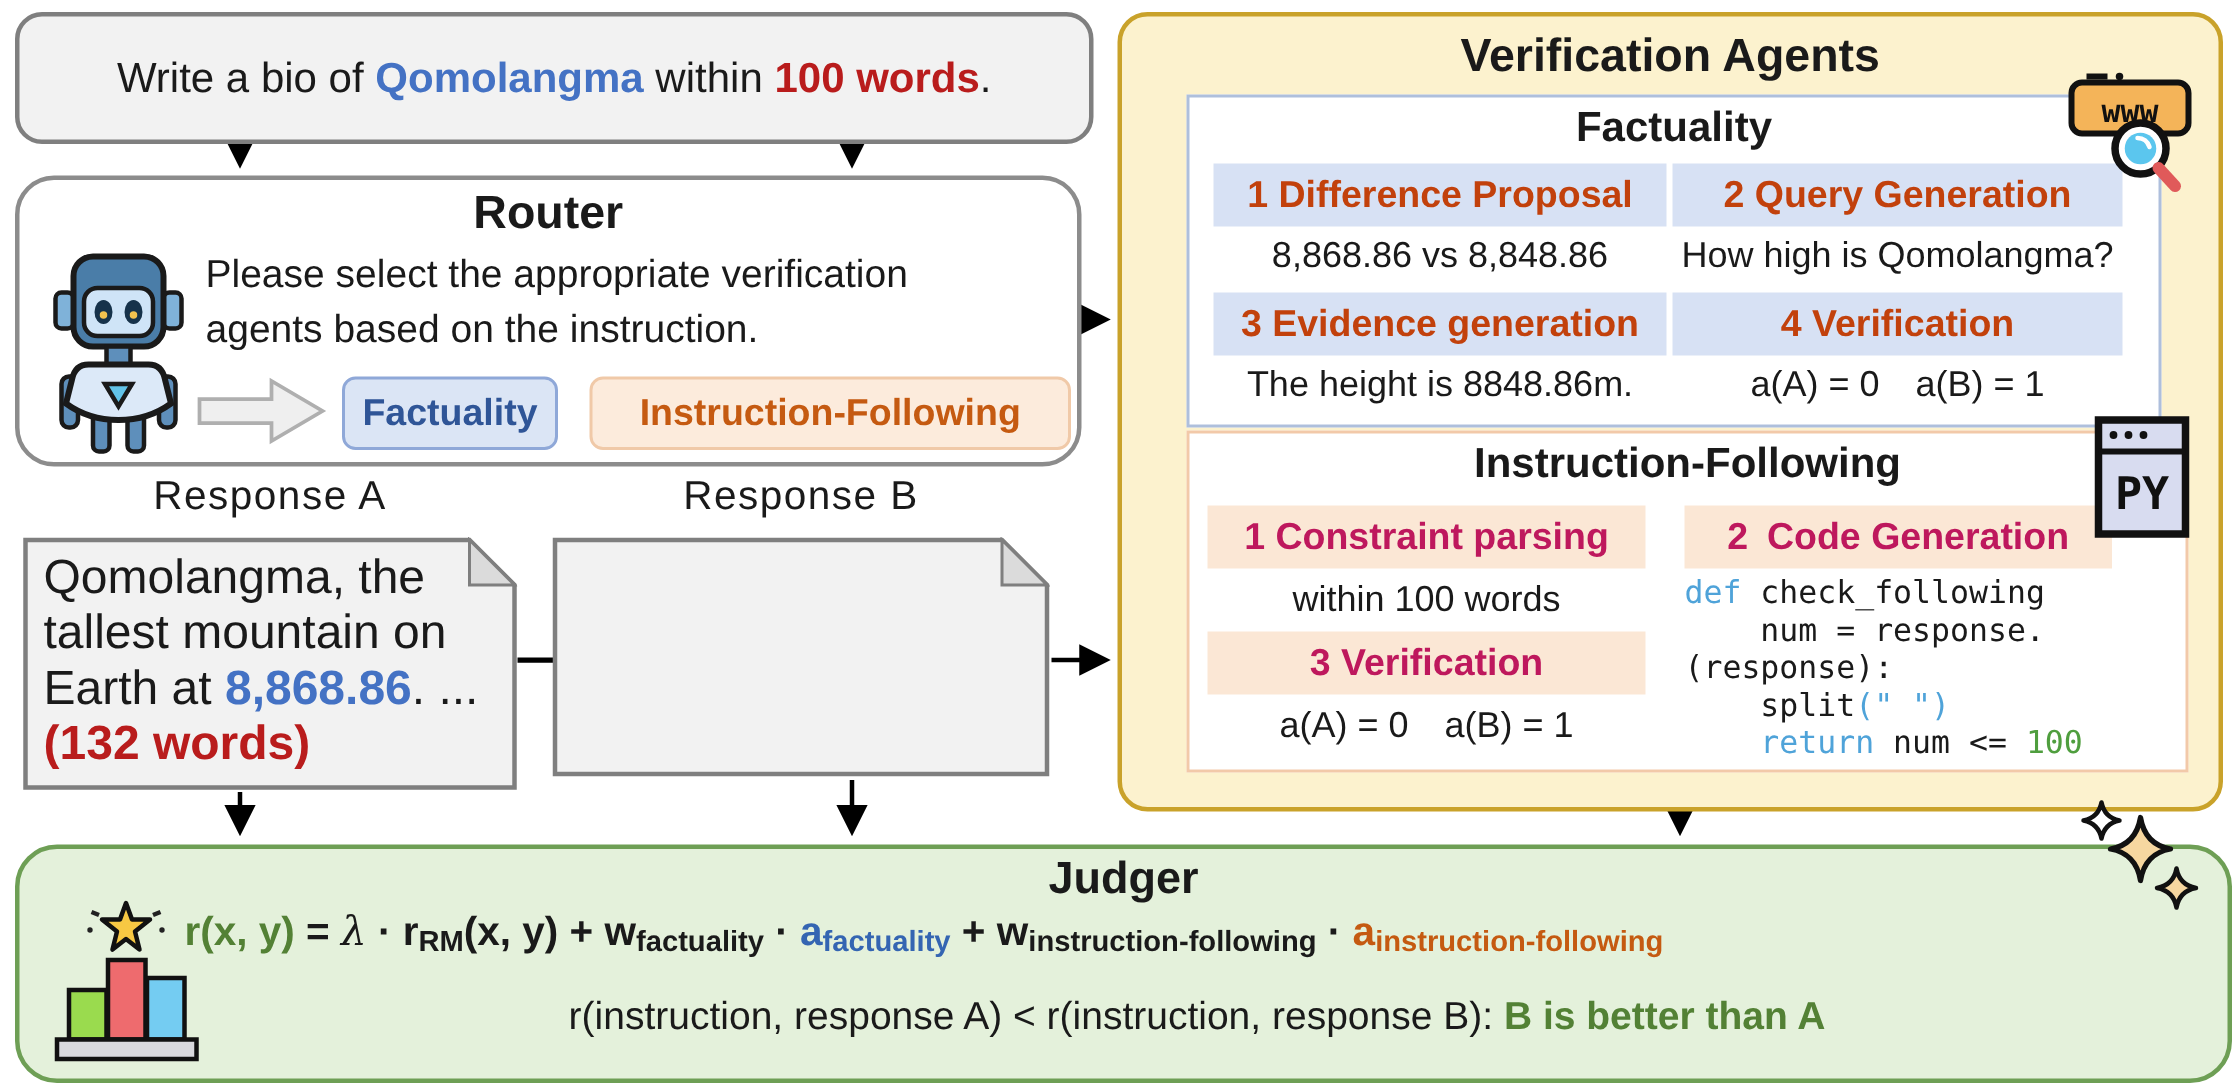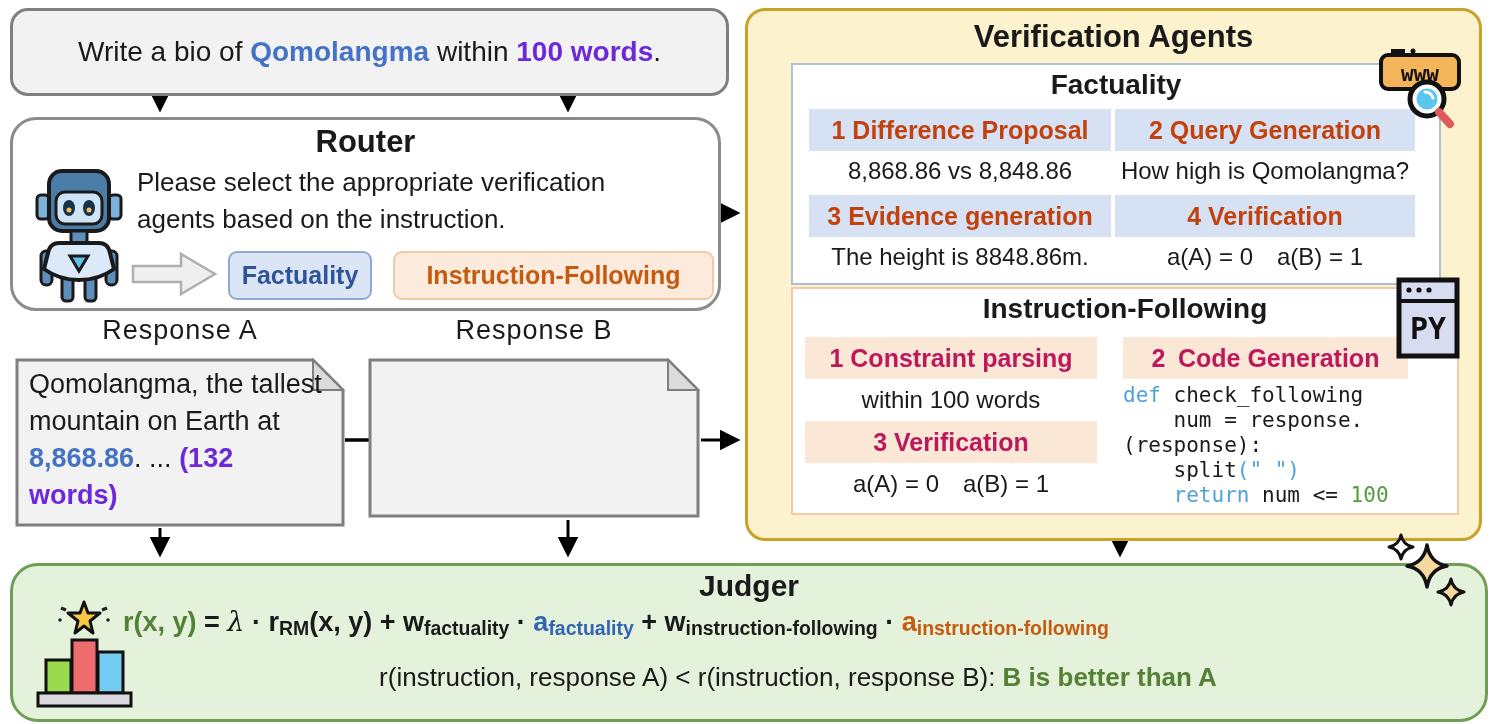--- a/index.html
+++ b/index.html
@@ -17,25 +17,25 @@
   .router-desc{left:124px;top:44px;width:540px;font-size:26px;line-height:37px;}
   .tag{height:45px;border-radius:9px;display:flex;align-items:center;justify-content:center;
     font-weight:700;font-size:25px;}
   #tag-fact{left:215px;top:131px;width:140px;background:#DBE5F5;border:2px solid #8FA8D8;color:#2F5597;}
   #tag-if{left:380px;top:131px;width:317px;background:#FCEBDC;border:2px solid #F0C9A8;color:#C55A11;}
   .resp-label{top:315px;text-align:center;font-size:27px;letter-spacing:1px;}
   #resp-a-label{left:15px;width:330px;}
   #resp-b-label{left:368px;width:332px;}
   .note{overflow:hidden;}
   .note svg{position:absolute;left:0;top:0;}
-  .note-text{position:absolute;left:14px;top:8px;right:16px;font-size:27px;line-height:37px;}
+  .note-text{position:absolute;left:14px;top:8px;right:16px;font-size:32px;line-height:37px;}
   #note-a{left:15px;top:358px;width:330px;height:169px;}
   #note-b{left:368px;top:358px;width:332px;height:160px;}
   .hl-blue{color:#4472C4;font-weight:700;}
-  .hl-orange{color:#6d28d9;font-weight:700;}
+  .hl-orange{color:#b91c1c;font-weight:700;}
   
   #verification-box{left:745px;top:8px;width:731px;height:527px;background:#FCF2CE;
     border:3px solid #C9A22A;border-radius:20px;}
   .verif-title{left:0;top:8px;width:100%;text-align:center;font-size:31px;font-weight:700;}
   .panel{background:#fff;}
   #fact-panel{left:43px;top:52px;width:646px;height:218px;border:2.5px solid #AEBFDC;}
   #if-panel{left:43px;top:276px;width:664px;height:224px;border:2.5px solid #F2C9A9;}
   .panel-title{left:0;top:4px;width:100%;text-align:center;font-size:28px;font-weight:700;}
   .col{display:flex;flex-direction:column;}
   .step-header{height:42px;display:flex;align-items:center;justify-content:center;

